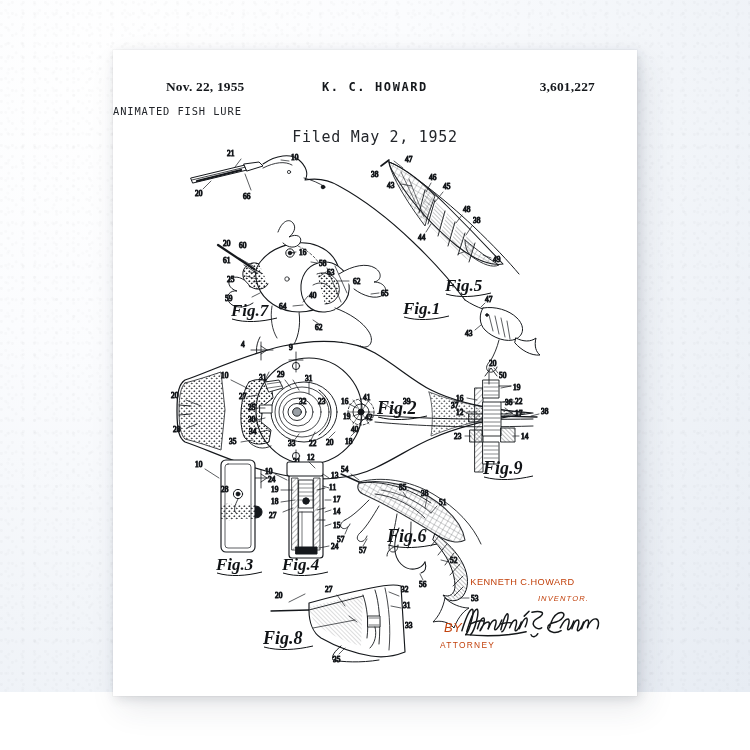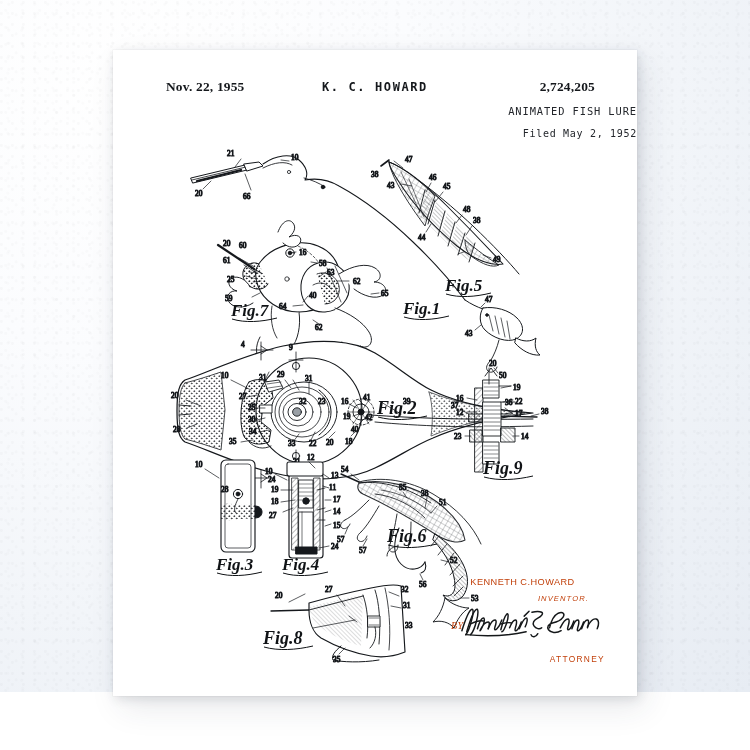--- a/index.html
+++ b/index.html
@@ -43,58 +43,58 @@
   }
   #hdr-inventor{
     left:0;right:0;top:30px;text-align:center;
     font-family:"DejaVu Sans Mono", monospace;
     font-size:12px;font-weight:700;letter-spacing:1.6px;
   }
   #hdr-patno{
     right:42px;top:29px;font-size:13.4px;font-weight:700;letter-spacing:.2px;
   }
   #hdr-title{
-    left:0;right:0;top:55px;text-align:right;
+    left:0;right:0;top:55px;text-align:left;
     font-family:"DejaVu Sans Mono", monospace;
     font-size:10.4px;letter-spacing:.9px;color:#23262b;
   }
   #hdr-filed{
-    left:0;right:0;top:78px;text-align:right;
+    left:0;right:0;top:78px;text-align:center;
     font-family:"DejaVu Sans Mono", monospace;
-    font-size:10px;letter-spacing:.7px;color:#23262b;
+    font-size:15px;letter-spacing:.7px;color:#23262b;
   }
 
   
   #sigblock{position:absolute;left:327px;top:527px;width:165px;color:#c2410c;}
   #sig-name{font-family:"Liberation Sans", sans-serif;font-size:9.2px;letter-spacing:.45px;text-align:center;}
   #sig-role{font-family:"Liberation Sans", sans-serif;font-size:7.6px;font-style:italic;letter-spacing:1.1px;text-align:right;margin-top:7px;padding-right:16px;}
   #sig-row{position:relative;height:34px;margin-top:2px;}
-  #sig-by{position:absolute;left:11px;top:15px;font-family:Liberation Serif, serif;font-style:italic;font-size:10px;letter-spacing:.4px;}
+  #sig-by{position:absolute;left:4px;top:15px;font-family:Liberation Sans, sans-serif;font-style:italic;font-size:13px;letter-spacing:.4px;}
   #sig-hand{position:absolute;left:18px;top:-1px;width:146px;height:34px;}
-  #sig-atty{font-family:"Liberation Sans", sans-serif;font-size:8.4px;letter-spacing:1.3px;text-align:right;margin-top:15px;}
+  #sig-atty{font-family:"Liberation Sans", sans-serif;font-size:8.4px;letter-spacing:1.3px;text-align:left;margin-top:1px;}
 
   
   .figcap{position:absolute;color:#701a75;}
   .figcap svg{display:block;overflow:visible;}
 
   
   #art{position:absolute;inset:0;}
   #art svg{display:block;}
   .ref{font-family:"Liberation Serif",serif;font-size:7.4px;fill:#15181c;}
 </style>
 </head>
 <body>
 
 <div id="scene">
   <div id="poster">
     <div id="sheet">
 
       <div class="hdr" id="hdr-date">Nov. 22, 1955</div>
       <div class="hdr" id="hdr-inventor">K. C. HOWARD</div>
-      <div class="hdr" id="hdr-patno">2,724,205</div>
+      <div class="hdr" id="hdr-patno">3,601,227</div>
       <div class="hdr" id="hdr-title">ANIMATED FISH LURE</div>
       <div class="hdr" id="hdr-filed">Filed May 2, 1952</div>
 
       <div id="art">
         <svg width="524" height="646" viewBox="0 0 524 646" fill="none" stroke="#15181c" stroke-width="1" stroke-linecap="round" stroke-linejoin="round">
 
           <defs>
             <pattern id="hatch" width="4" height="4" patternTransform="rotate(45)" patternUnits="userSpaceOnUse">
               <line x1="0" y1="0" x2="0" y2="4" stroke="#15181c" stroke-width=".6"></line>
             </pattern>

